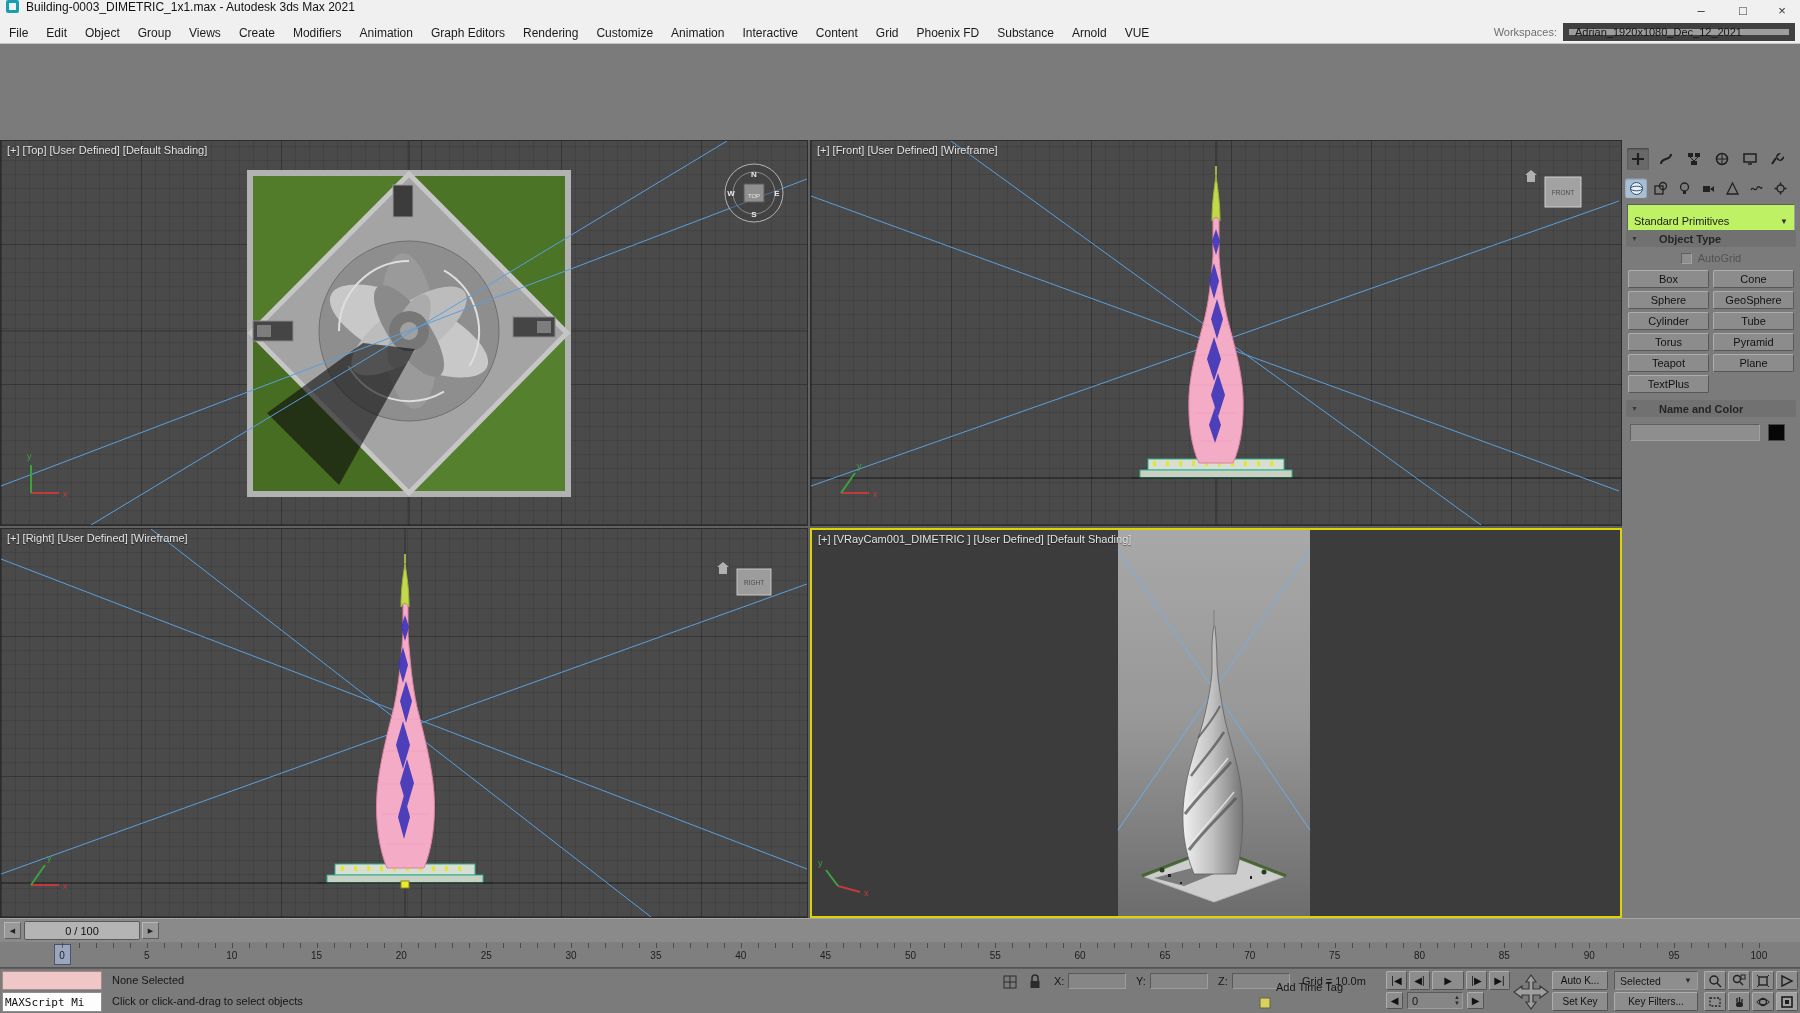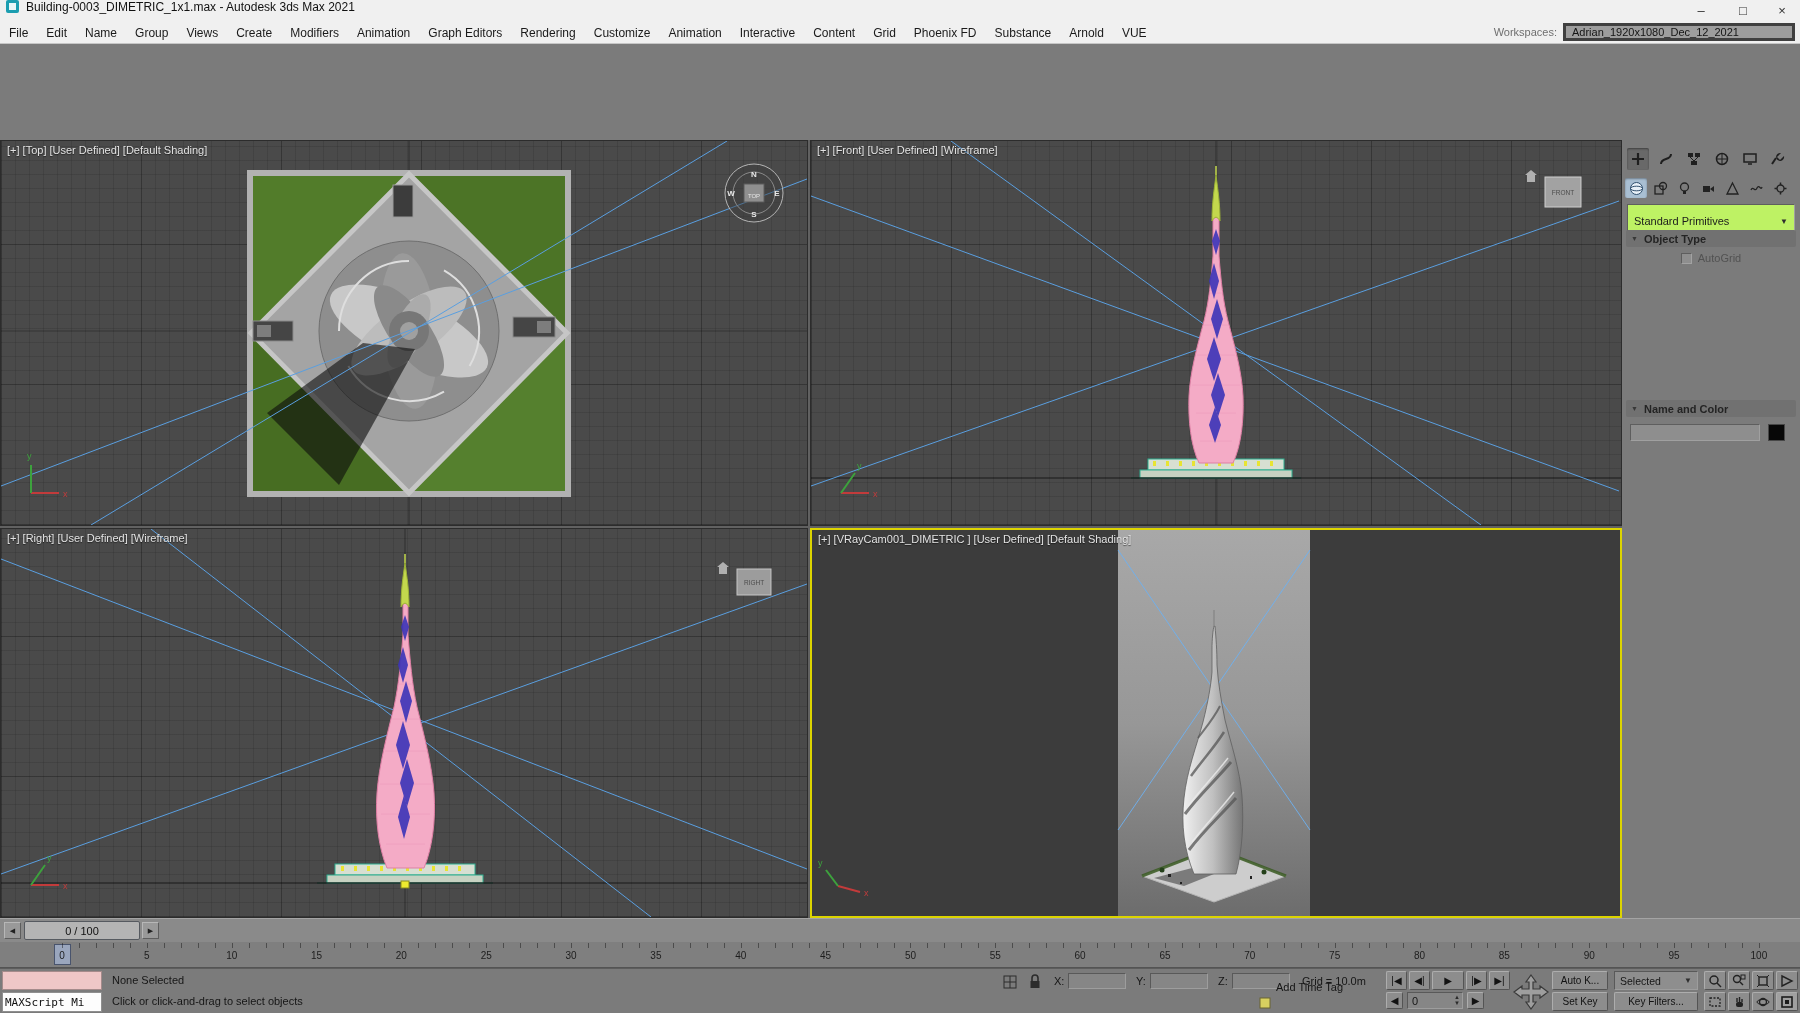--- a/index.html
+++ b/index.html
@@ -8,21 +8,21 @@
 .abs{position:absolute}
 
 .titlebar{position:absolute;left:0;top:0;width:1800px;height:21px;background:#f0f0f0;display:flex;font-size:12px;color:#111;z-index:20}
 .appicon{width:13px;height:13px;margin:0 7px 0 6px;flex:0 0 auto}
 .win-btn{position:absolute;top:0;height:21px;display:flex;align-items:center;justify-content:center;color:#333;font-size:13px;cursor:default}
 
 .menubar{position:absolute;left:0;top:21px;width:1800px;height:23px;background:#f0f0f0;border-bottom:1px solid #c6c6c6;display:flex;align-items:flex-end;font-size:12px;color:#1a1a1a;z-index:20}
 .menu-item{padding:3px 9px;cursor:default;white-space:nowrap}
 .workspaces{position:absolute;right:5px;top:2px;display:flex;align-items:center;gap:6px}
 .ws-label{color:#6f6f6f;font-size:11px}
-.ws-combo{width:232px;height:18px;background:#9d9d9d;border:3px solid #404040;font-size:11px;color:#141414;display:flex;align-items:center;padding:0 6px;white-space:nowrap}
+.ws-combo{width:232px;height:18px;background:#9d9d9d;border:6px solid #404040;font-size:11px;color:#141414;display:flex;align-items:center;padding:0 6px;white-space:nowrap}
 
 .vparea{position:absolute;left:0;top:140px;width:1622px;height:778px;background:#616161}
 .vp{position:absolute;border:1px solid #2c2c2c;overflow:hidden;background:
  repeating-linear-gradient(90deg, rgba(0,0,0,.20) 0 1px, transparent 1px 140px),
  repeating-linear-gradient(0deg, rgba(0,0,0,.20) 0 1px, transparent 1px 140px),
  repeating-linear-gradient(90deg, rgba(0,0,0,.10) 0 1px, transparent 1px 14px),
  repeating-linear-gradient(0deg, rgba(0,0,0,.10) 0 1px, transparent 1px 14px),
  #4a4a4a}
 .vp svg{position:absolute;left:0;top:0}
 .vp-label{position:absolute;left:6px;top:3px;font-size:11px;color:#e3e3e3;text-shadow:0 1px 1px rgba(0,0,0,.55);z-index:5;white-space:nowrap}
@@ -31,21 +31,21 @@
 
 .cmdpanel{position:absolute;left:1622px;top:140px;width:178px;height:778px;background:#7b7b7b;font-size:11px;color:#1c1c1c}
 .tabrow{position:absolute;left:5px;top:8px;display:flex;gap:6px}
 .tab{width:22px;height:22px;display:flex;align-items:center;justify-content:center;border-radius:2px}
 .tab.active{background:#696969;box-shadow:inset 0 1px 2px rgba(0,0,0,.4)}
 .catrow{position:absolute;left:3px;top:38px;display:flex;gap:2px}
 .cat{width:22px;height:20px;display:flex;align-items:center;justify-content:center;border-radius:2px}
 .cat.active{background:#a9bfd3;box-shadow:inset 0 1px 2px rgba(0,0,0,.35)}
 .dropdown{position:absolute;left:5px;top:64px;width:168px;height:20px;background:#bef264;border:1px solid;border-color:#5e5e5e #a0a0a0 #a0a0a0 #5e5e5e;display:flex;align-items:center;justify-content:space-between;padding:16px 6px;font-size:11px}
 .dd-arrow{font-size:8px;color:#2e2e2e}
-.rollout{position:absolute;left:4px;width:170px;height:17px;background:#717171;border-radius:2px;display:flex;align-items:center;gap:6px;padding:0 5px;font-weight:bold;color:#242424}
+.rollout{position:absolute;left:4px;width:170px;height:17px;background:#717171;border-radius:2px;display:flex;align-items:center;gap:21px;padding:0 5px;font-weight:bold;color:#242424}
 .ro-arrow{font-size:7px;color:#383838}
 .autogrid{position:absolute;left:0;top:112px;width:178px;display:flex;align-items:center;justify-content:center;gap:6px;color:#525252}
 .checkbox{width:11px;height:11px;background:#8e8e8e;border:1px solid;border-color:#5e5e5e #a2a2a2 #a2a2a2 #5e5e5e}
 .objgrid{position:absolute;left:6px;top:130px;width:166px;display:grid;grid-template-columns:1fr 1fr;gap:3px 4px}
 .objbtn{height:18px;background:#8c8c8c;border:1px solid;border-color:#adadad #575757 #575757 #adadad;border-radius:2px;display:flex;align-items:center;justify-content:center;font-size:11px;color:#121212;white-space:nowrap}
 .namerow{position:absolute;left:8px;top:284px;display:flex;gap:8px;align-items:center}
 .namefield{width:130px;height:17px;background:#8e8e8e;border:1px solid;border-color:#5e5e5e #a0a0a0 #a0a0a0 #5e5e5e}
 .swatch{width:17px;height:17px;background:#070707;border:1px solid #474747}
 
 .timeslider{position:absolute;left:0;top:918px;width:1800px;height:36px;background:#8a8a8a;border-top:1px solid #a4a4a4;border-bottom:1px solid #5d5d5d}
@@ -84,21 +84,21 @@
       <span>□</span>
     </div>
   <div class="win-btn" style="left:1764px;width:36px">
       <span>×</span>
     </div>
 </div>
 
 <div class="menubar">
   <span class="menu-item">File</span>
   <span class="menu-item">Edit</span>
-  <span class="menu-item">Name</span>
+  <span class="menu-item">Object</span>
   <span class="menu-item">Group</span>
   <span class="menu-item">Views</span>
   <span class="menu-item">Create</span>
   <span class="menu-item">Modifiers</span>
   <span class="menu-item">Animation</span>
   <span class="menu-item">Graph Editors</span>
   <span class="menu-item">Rendering</span>
   <span class="menu-item">Customize</span>
   <span class="menu-item">Animation</span>
   <span class="menu-item">Interactive</span>
@@ -444,20 +444,34 @@
     <span>Standard Primitives</span>
       <span class="dd-arrow">▼</span>
   </div>
   <div class="rollout" style="top:90px">
     <span class="ro-arrow">▼</span>
     <span>Object Type</span>
   </div>
   <div class="autogrid">
     <span class="checkbox"></span>
     <span>AutoGrid</span>
+  </div>
+  <div class="objgrid">
+    <div class="objbtn">Box</div>
+    <div class="objbtn">Cone</div>
+    <div class="objbtn">Sphere</div>
+    <div class="objbtn">GeoSphere</div>
+    <div class="objbtn">Cylinder</div>
+    <div class="objbtn">Tube</div>
+    <div class="objbtn">Torus</div>
+    <div class="objbtn">Pyramid</div>
+    <div class="objbtn">Teapot</div>
+    <div class="objbtn">Plane</div>
+    <div class="objbtn">TextPlus</div>
+    <div></div>
   </div>
   <div class="rollout" style="top:260px">
     <span class="ro-arrow">▼</span>
     <span>Name and Color</span>
   </div>
   <div class="namerow">
     <div class="namefield"></div>
     <div class="swatch"></div>
   </div>
 </div>

